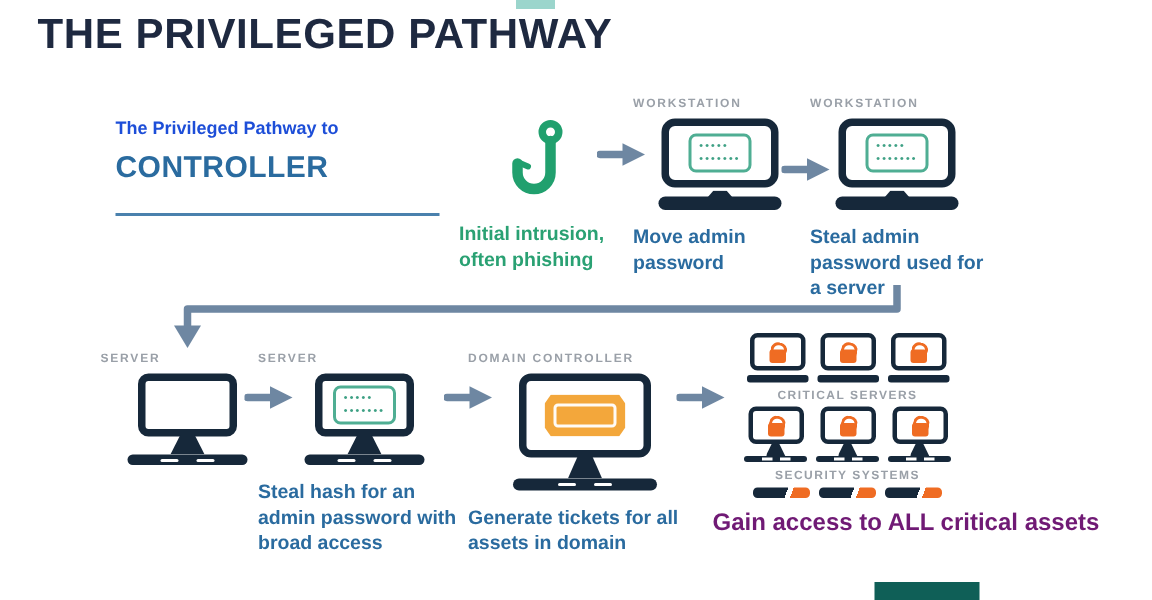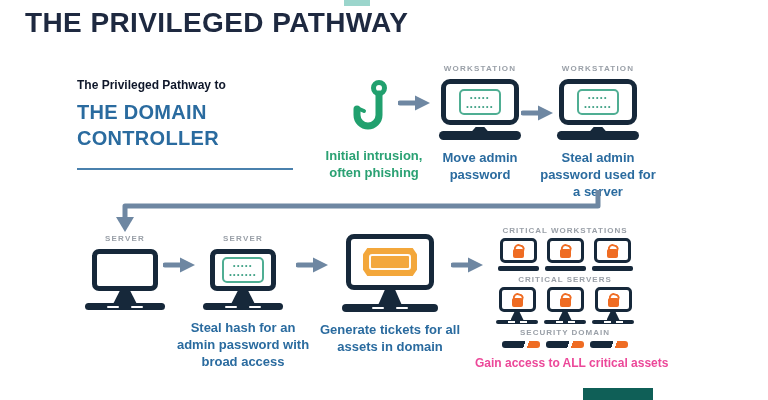--- a/index.html
+++ b/index.html
@@ -14,32 +14,32 @@
   .top-mark { position:absolute; left:344px; top:0; width:26px; height:6px; background:#49b3a2; opacity:.55; }
   .bottom-mark { position:absolute; left:583px; top:388px; width:70px; height:12px; background:#0f5f57; }
 
   .page-title {
     position:absolute; left:25px; top:7px;
     font-size:28px; font-weight:bold; color:#1e2940; letter-spacing:.4px;
   }
 
   
   .intro { position:absolute; left:77px; top:78px; width:216px; }
-  .intro-sub { font-size:12px; font-weight:bold; color:#0f172a; margin-bottom:7px; }
+  .intro-sub { font-size:12px; font-weight:bold; color:#1d4ed8; margin-bottom:7px; }
   .intro-main { font-size:20px; font-weight:bold; color:#2a6b9f; line-height:1.3; letter-spacing:.3px; }
   .intro-rule { margin-top:17px; height:2px; background:#2a6b9f; opacity:.85; }
 
   
-  .stage { position:absolute; text-align:center; }
+  .stage { position:absolute; }
   .slabel { font-size:8px; font-weight:bold; letter-spacing:1.2px; color:#9aa0a8; margin-bottom:6px; }
   .cap { font-size:13px; font-weight:bold; line-height:1.32; margin-top:9px; }
   .cap.blue { color:#2a6b9f; }
   .cap.green { color:#2aa173; }
 
-  #stage-phish { left:318px; top:80px; width:112px; }
+  #stage-phish { left:306px; top:80px; width:112px; }
   #stage-ws1 { left:422px; top:64px; width:116px; }
   #stage-ws2 { left:540px; top:64px; width:116px; }
   #stage-server1 { left:67px; top:234px; width:116px; }
   #stage-server2 { left:172px; top:234px; width:142px; }
   #stage-dc { left:312px; top:234px; width:156px; }
 
   
   .laptop { display:flex; flex-direction:column; align-items:center; }
   .screen { background:#fff; border:5px solid #16283a; display:flex; align-items:center; justify-content:center; }
   .laptop .screen { width:78px; height:46px; border-radius:9px; }
@@ -86,34 +86,33 @@
   .mstand { width:13px; height:8px; background:#16283a; clip-path:polygon(30% 0, 70% 0, 100% 100%, 0 100%); }
   .mbase { width:42px; height:4px; background:#16283a; border-radius:2px; display:flex; gap:5px; justify-content:center; align-items:center; }
   .mdash { width:7px; height:1.5px; background:#fff; }
   .lock { position:relative; width:11px; height:9px; background:#ef6c23; border-radius:2px; margin-top:8px; }
   .lock::before { content:""; position:absolute; top:-6px; left:0;
     width:7px; height:7px; border:2px solid #ef6c23; border-bottom:none; border-radius:5px 5px 0 0;
     transform:rotate(12deg); transform-origin:bottom left; }
   .secrow { margin-top:4px; }
   .secbar { width:38px; height:7px; border-radius:3px;
     background:linear-gradient(110deg, #16283a 0 58%, #ffffff 58% 67%, #ef6c23 67% 100%); }
-  .result { margin-top:8px; font-size:12px; font-weight:bold; color:#ec4899; white-space:nowrap; }
+  .result { margin-top:8px; font-size:16px; font-weight:bold; color:#701a75; white-space:nowrap; }
 </style>
 </head>
 <body>
 
 <div class="canvas">
 
   <div class="top-mark"></div>
 
   <div class="page-title">THE PRIVILEGED PATHWAY</div>
 
   <div class="intro">
     <div class="intro-sub">The Privileged Pathway to</div>
-    <div class="intro-main">THE DOMAIN</div>
     <div class="intro-main">CONTROLLER</div>
     <div class="intro-rule"></div>
   </div>
 
   <div class="stage" id="stage-phish">
     <svg width="46" height="58" viewBox="0 0 46 58" style="display:block;margin:0 auto;">
       <circle cx="28" cy="8" r="5.5" fill="none" stroke="#21a06e" stroke-width="5"></circle>
       <path d="M28 14 L28 35 A 11 11 0 1 1 6 35 L6 29" fill="none" stroke="#21a06e" stroke-width="7" stroke-linecap="round"></path>
       <path d="M6 28 L13 31" fill="none" stroke="#21a06e" stroke-width="4" stroke-linecap="round"></path>
     </svg>
@@ -172,20 +171,21 @@
       <div class="stand"></div>
       <div class="dbase">
         <span class="dash"></span>
         <span class="dash"></span>
       </div>
     </div>
     <div class="cap blue">Steal hash for an admin password with broad access</div>
   </div>
 
   <div class="stage" id="stage-dc">
+    <div class="slabel">DOMAIN CONTROLLER</div>
     <div class="desktop dc">
       <div class="screen">
         <div class="ticket">
           <div class="ticket-inner"></div>
         </div>
       </div>
       <div class="stand"></div>
       <div class="dbase">
         <span class="dash"></span>
         <span class="dash"></span>
@@ -214,21 +214,20 @@
     <path d="M2 9 H18" stroke="#6e87a2" stroke-width="5" stroke-linecap="round"></path>
       <path d="M17 1.5 L32 9 L17 16.5 Z" fill="#6e87a2"></path>
   </svg>
 
   <svg id="connector" width="510" height="48" viewBox="0 0 510 48">
     <path d="M493 0 V16 H20 V28" fill="none" stroke="#6e87a2" stroke-width="5" stroke-linejoin="round"></path>
     <path d="M11 27 H29 L20 42 Z" fill="#6e87a2"></path>
   </svg>
 
   <div class="targets">
-    <div class="tlabel">CRITICAL WORKSTATIONS</div>
     <div class="trow">
       <div class="mini">
         <div class="mscreen">
             <div class="lock"></div>
           </div>
         <div class="mbar"></div>
       </div>
       <div class="mini">
         <div class="mscreen">
             <div class="lock"></div>
@@ -270,21 +269,21 @@
             <div class="lock"></div>
           </div>
         <div class="mstand"></div>
         <div class="mbase">
             <span class="mdash"></span>
             <span class="mdash"></span>
           </div>
       </div>
     </div>
 
-    <div class="tlabel">SECURITY DOMAIN</div>
+    <div class="tlabel">SECURITY SYSTEMS</div>
     <div class="trow secrow">
       <div class="secbar"></div>
       <div class="secbar"></div>
       <div class="secbar"></div>
     </div>
 
     <div class="result">Gain access to ALL critical assets</div>
   </div>
 
   <div class="bottom-mark"></div>

